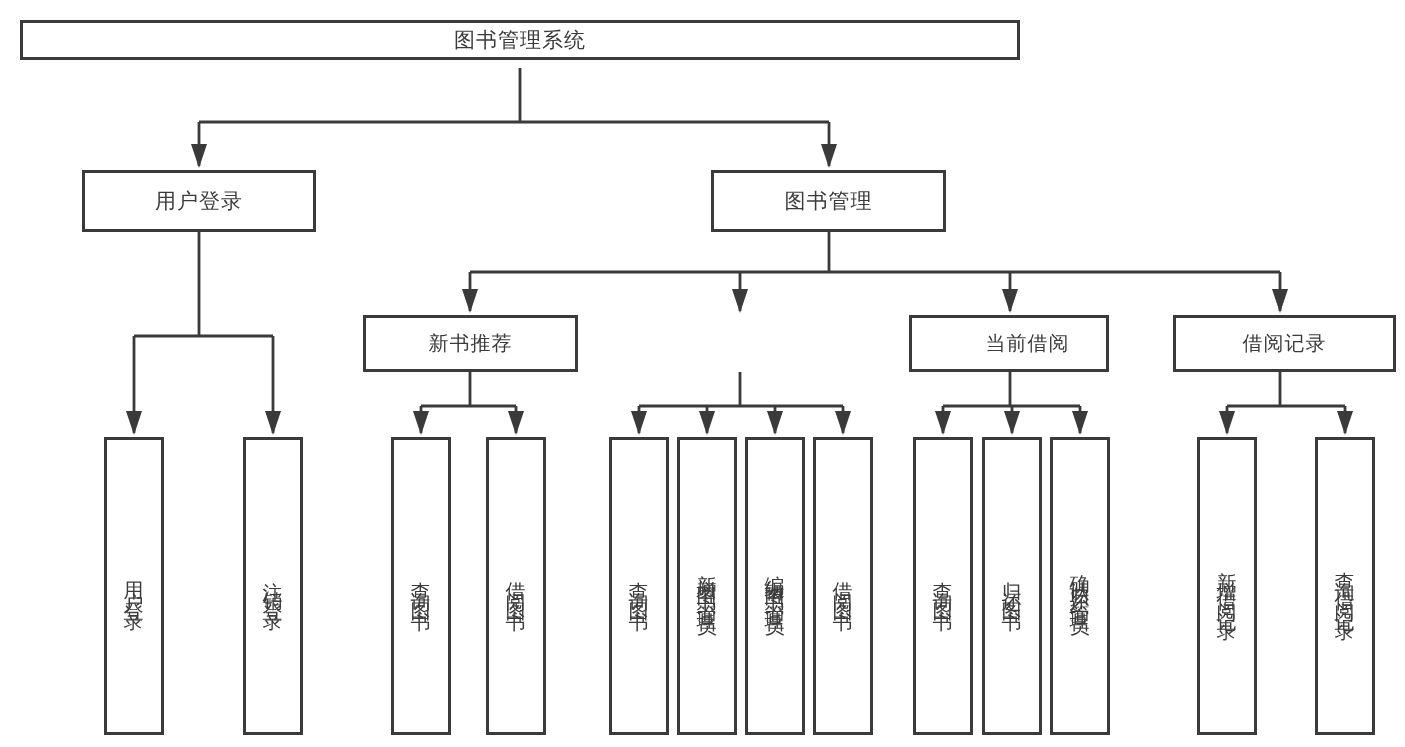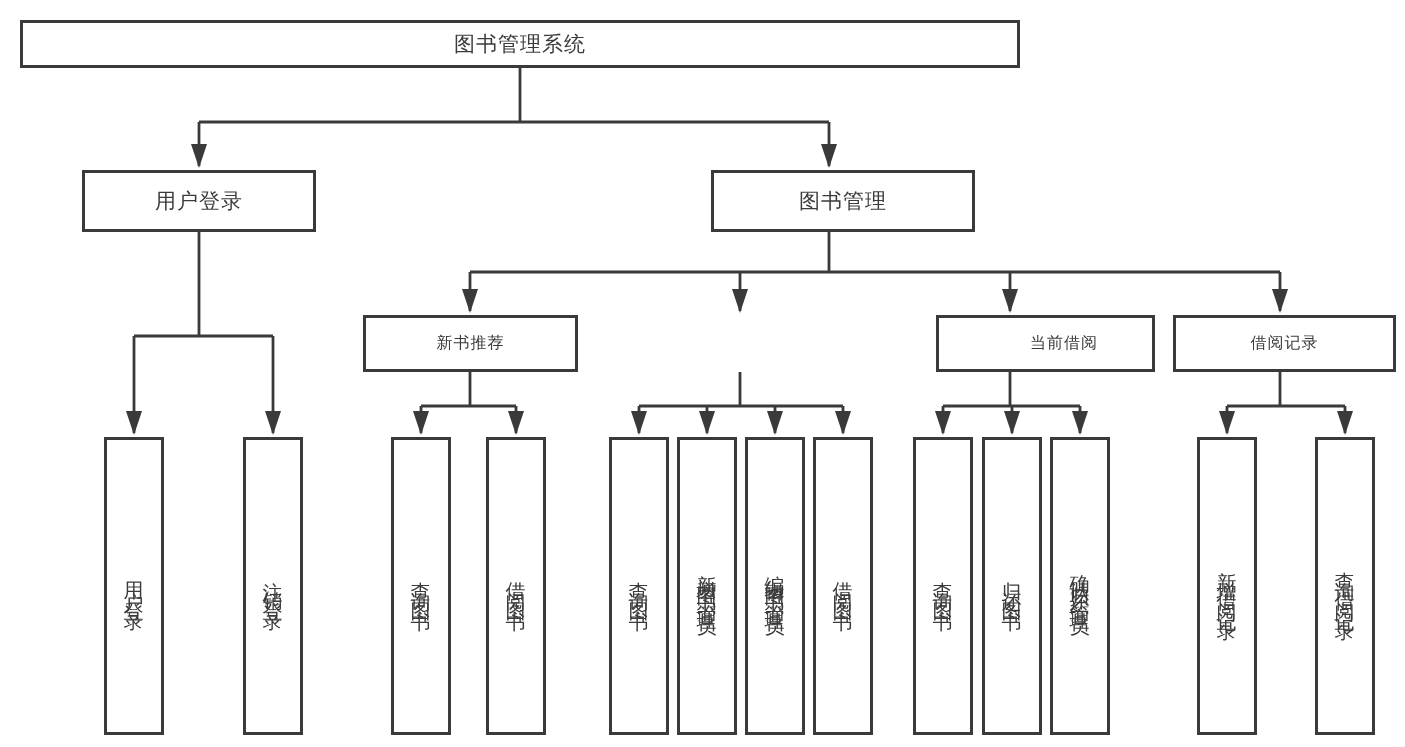--- a/index.html
+++ b/index.html
@@ -8,23 +8,23 @@
     position:relative;width:1405px;height:747px;background:#ffffff;overflow:hidden;
     font-family:"Liberation Sans","DejaVu Sans",sans-serif;color:#3b3b3b;
   }
   svg.connectors{position:absolute;left:0;top:0;z-index:0;}
   svg.connectors line, svg.connectors path.wire{stroke:#3a3a3a;stroke-width:2.8;fill:none;}
   .box{
     position:absolute;background:#ffffff;border:3px solid #3a3a3a;
     display:flex;align-items:center;justify-content:center;z-index:1;
     font-size:21px;letter-spacing:1px;white-space:nowrap;
   }
-  .lvl-root{left:20px;top:20px;width:1000px;height:48px;}
+  .lvl-root{left:20px;top:20px;width:1000px;height:40px;}
   .lvl-2{top:170px;height:62px;}
-  .lvl-3{top:315px;height:57px;font-size:16px;text-align:right;}
+  .lvl-3{top:315px;height:57px;font-size:20px;text-align:right;}
   .leaf{top:437px;height:298px;width:60px;}
   .vtext{
     writing-mode:vertical-rl;text-orientation:mixed;
     font-size:20px;letter-spacing:10px;line-height:1;white-space:nowrap;
   }
   .watermark{
     position:absolute;right:6px;bottom:3px;z-index:2;
     font-size:20px;color:#a9a9a9;letter-spacing:0.5px;opacity:0.92;
   }
 </style>
@@ -74,28 +74,28 @@
     <line x1="1345" y1="406" x2="1345" y2="433" marker-end="url(#arw)"></line>
   </svg>
 
   <div class="box lvl-root">
     <span>图书管理系统</span>
   </div>
 
   <div class="box lvl-2" style="left:82px;width:234px;">
     <span>用户登录</span>
   </div>
-  <div class="box lvl-2" style="left:711px;width:264px;">
+  <div class="box lvl-2" style="left:711px;width:235px;">
     <span>图书管理</span>
   </div>
 
   <div class="box lvl-3" style="left:363px;width:215px;">
     <span>新书推荐</span>
   </div>
-  <div class="box lvl-3" style="left:936px;width:219px;padding-left:37px;">
+  <div class="box lvl-3" style="left:909px;width:200px;padding-left:37px;">
     <span>当前借阅</span>
   </div>
   <div class="box lvl-3" style="left:1173px;width:223px;">
     <span>借阅记录</span>
   </div>
 
   <div class="box leaf" style="left:104px;">
     <span class="vtext">用户登录</span>
   </div>
   <div class="box leaf" style="left:243px;">

